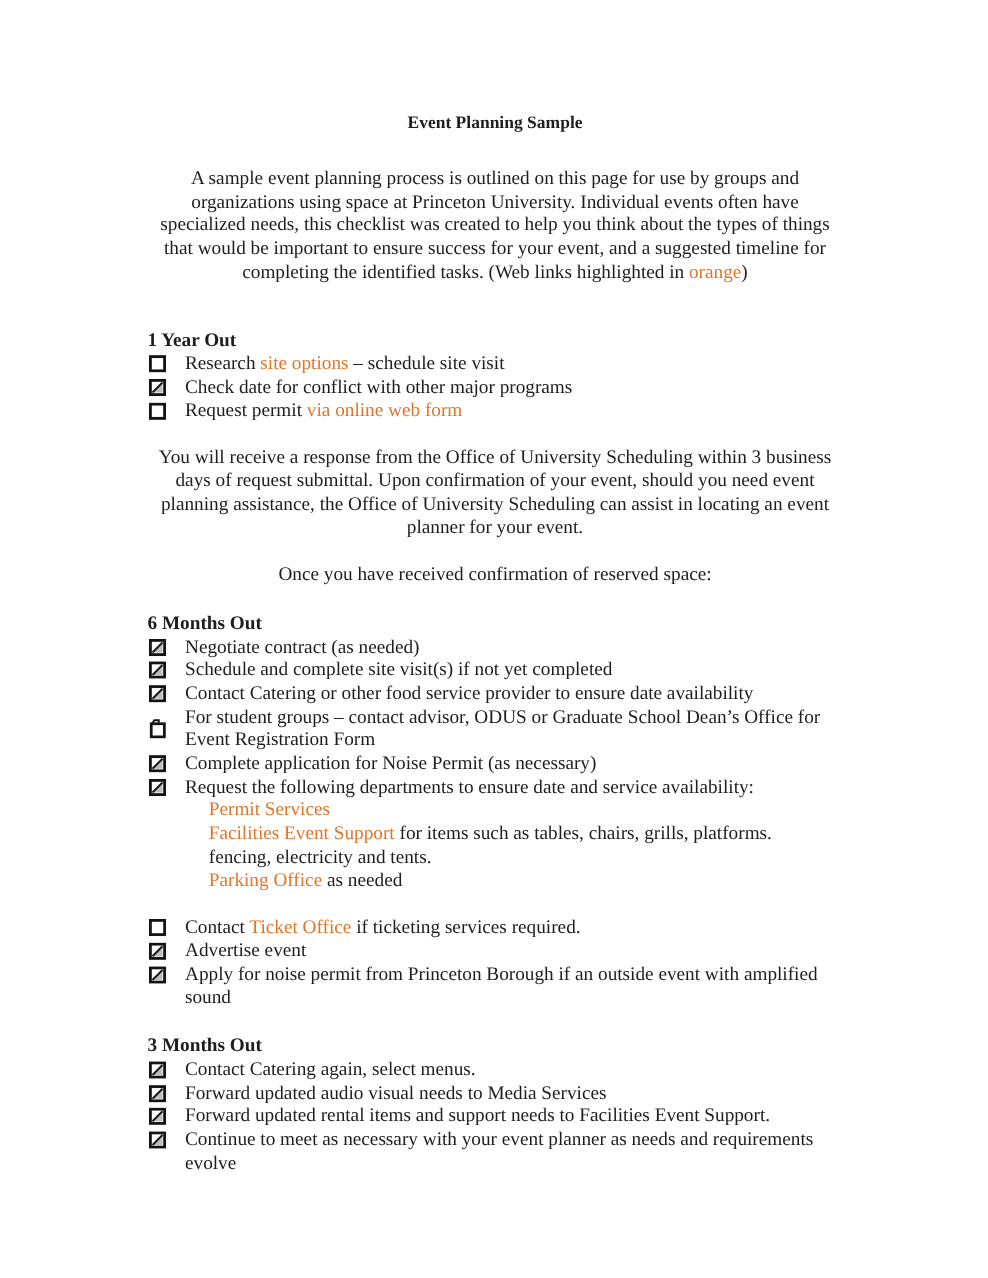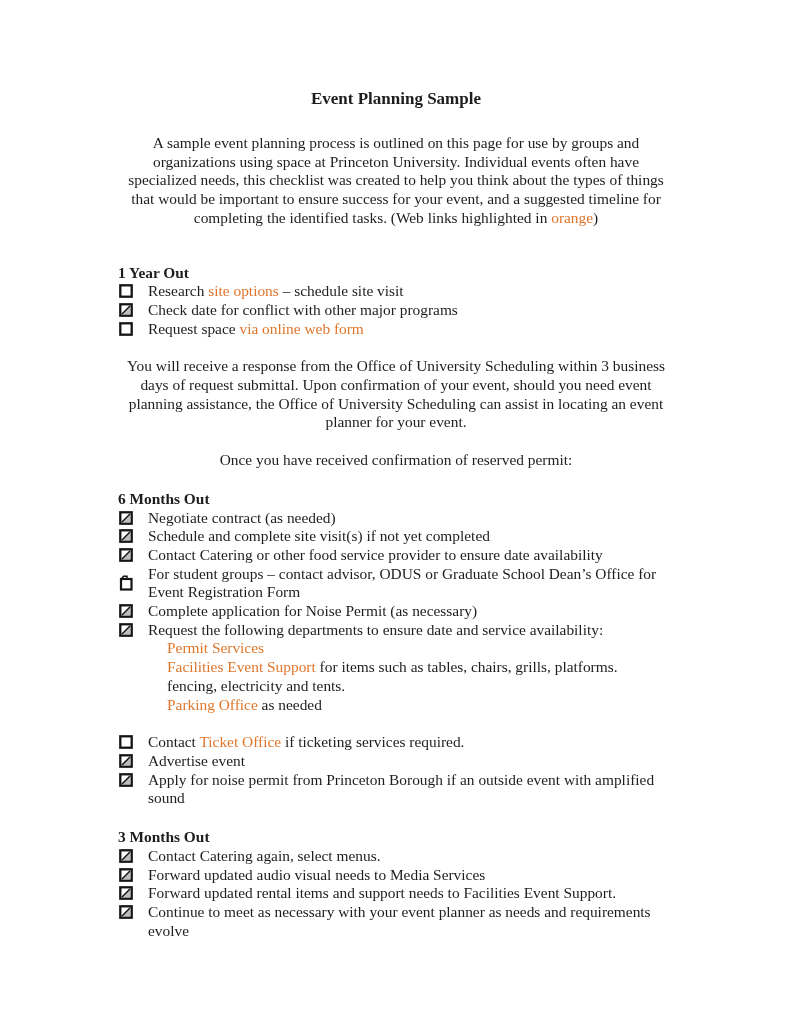--- a/index.html
+++ b/index.html
@@ -12,21 +12,21 @@
     font-family: "Liberation Serif", "DejaVu Serif", serif;
     color: #1d1d1d;
     overflow: hidden;
   }
   .content {
     padding: 87px 116px 0 118px;
     font-size: 15.4px;
     line-height: 18.7px;
   }
   .title {
-    font-size: 17px;
+    font-size: 14px;
     font-weight: bold;
     text-align: center;
     margin: 0 0 23px 0;
     line-height: 24px;
   }
   .para { margin: 19px 0; text-align: center; }
   .intro { margin: 0 0 36px 0; }
   .block-heading {
     font-weight: bold;
     margin: 20px 0 0 0;
@@ -68,24 +68,24 @@
               <rect x="1.3" y="1.3" width="11.4" height="11.4" fill="#fff" stroke="#141414" stroke-width="2.3"></rect>
               <path d="M4 11 L11 4 L11 11 Z" fill="#bdbdbd"></path>
               <path d="M3 11 L11 3" stroke="#141414" stroke-width="1.6" fill="none"></path>
             </svg></span>
           <span class="item-text"><span>Check date for conflict with other major programs</span></span>
         </div>
         <div class="item">
           <span class="cb"><svg width="14" height="14" viewBox="0 0 14 14">
               <rect x="1.3" y="1.3" width="11.4" height="11.4" fill="#fff" stroke="#141414" stroke-width="2.3"></rect>
             </svg></span>
-          <span class="item-text"><span>Request space </span><span class="link">via online web form</span></span>
+          <span class="item-text"><span>Request permit </span><span class="link">via online web form</span></span>
         </div>
         <p class="para"><span>You will receive a response from the Office of University Scheduling within 3 business days of request submittal. Upon confirmation of your event, should you need event planning assistance, the Office of University Scheduling can assist in locating an event planner for your event.</span></p>
-        <p class="para"><span>Once you have received confirmation of reserved permit:</span></p>
+        <p class="para"><span>Once you have received confirmation of reserved space:</span></p>
         <div class="block-heading">6 Months Out</div>
         <div class="item">
           <span class="cb"><svg width="14" height="14" viewBox="0 0 14 14">
               <rect x="1.3" y="1.3" width="11.4" height="11.4" fill="#fff" stroke="#141414" stroke-width="2.3"></rect>
               <path d="M4 11 L11 4 L11 11 Z" fill="#bdbdbd"></path>
               <path d="M3 11 L11 3" stroke="#141414" stroke-width="1.6" fill="none"></path>
             </svg></span>
           <span class="item-text"><span>Negotiate contract (as needed)</span></span>
         </div>
         <div class="item">

